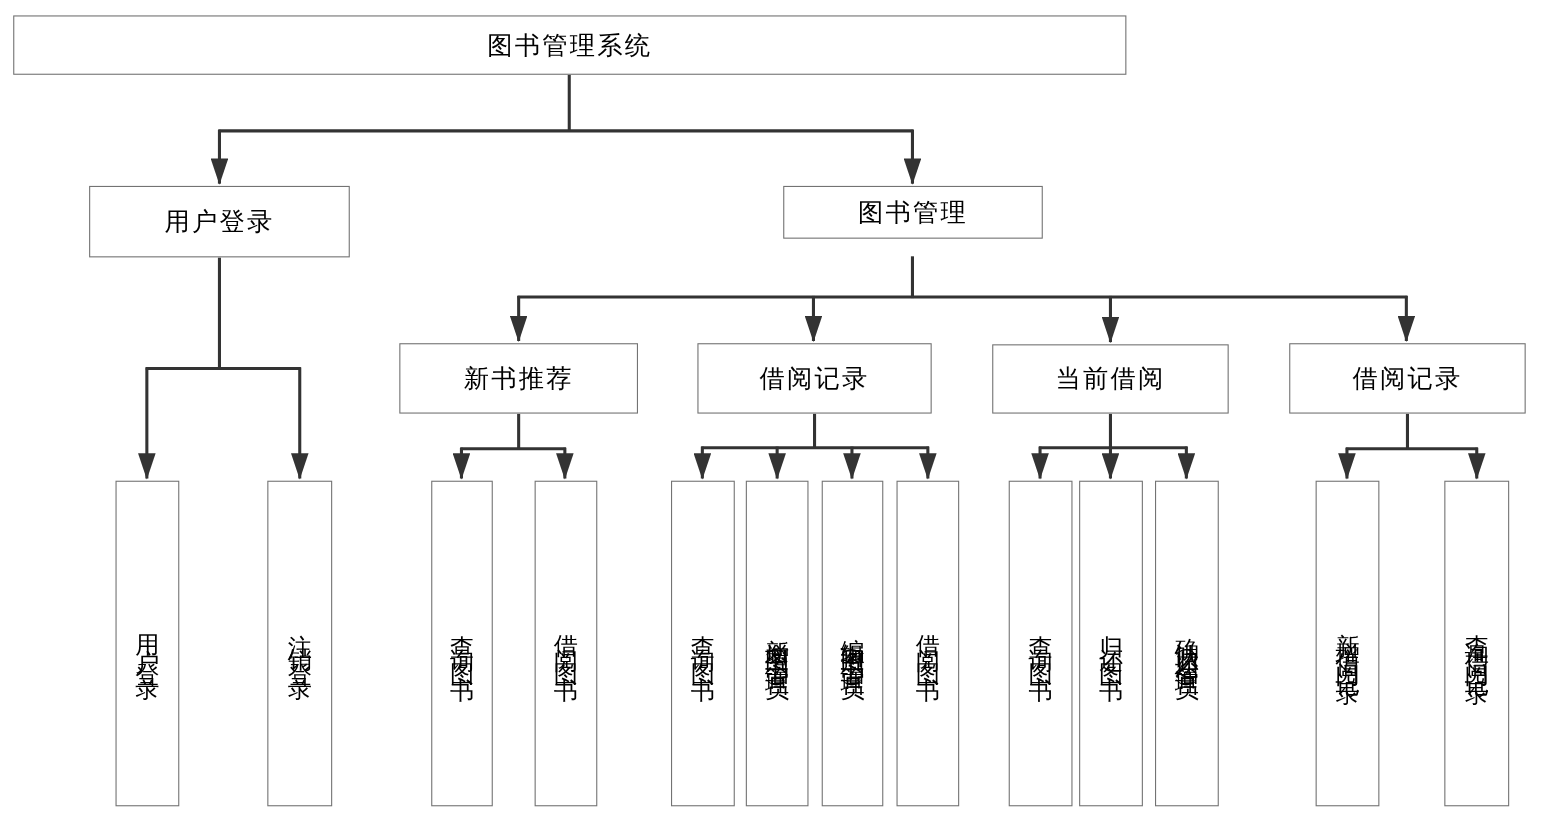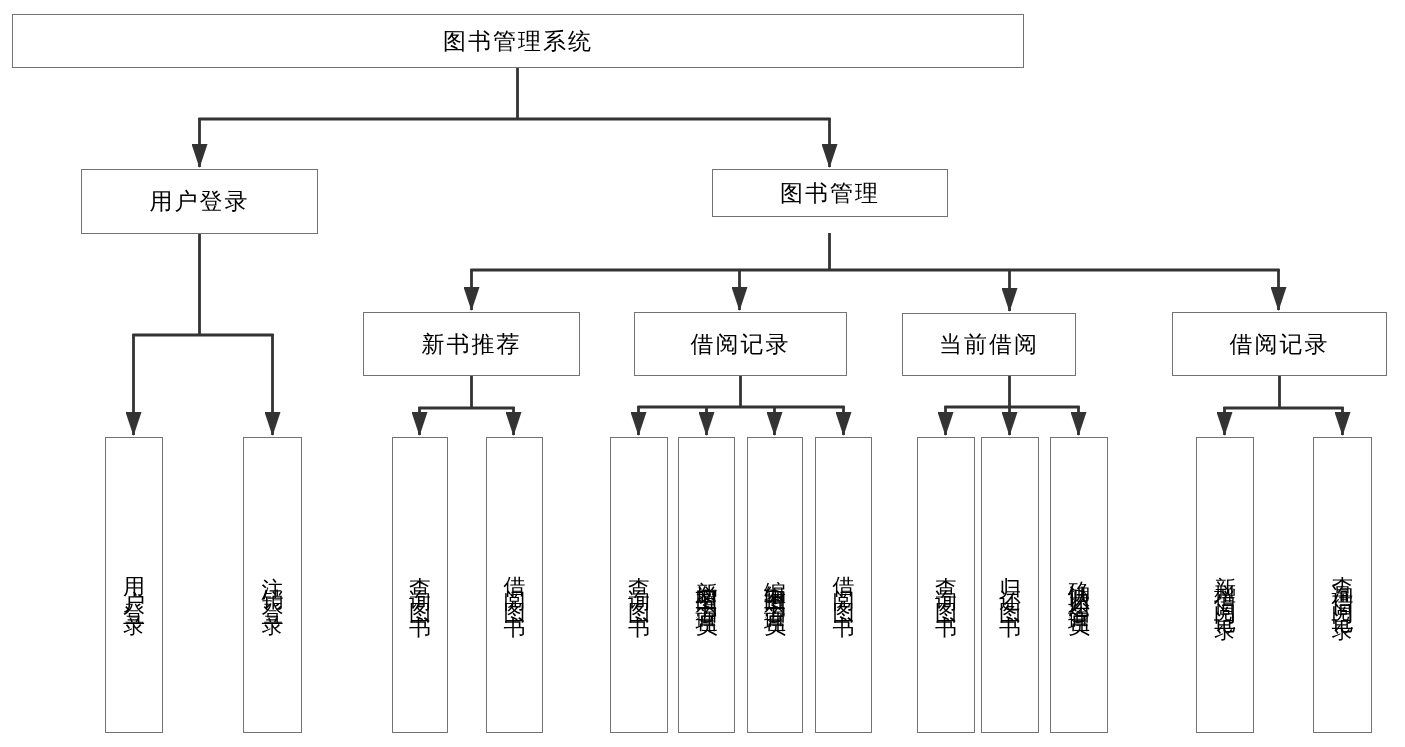--- a/index.html
+++ b/index.html
@@ -110,21 +110,21 @@
   <div class="node hnode" style="left:712px;top:169px;width:236px;height:48px">
     <span class="lbl">图书管理</span>
   </div>
 
   <div class="node hnode" style="left:363px;top:312px;width:217px;height:64px">
     <span class="lbl">新书推荐</span>
   </div>
   <div class="node hnode" style="left:634px;top:312px;width:213px;height:64px">
     <span class="lbl">借阅记录</span>
   </div>
-  <div class="node hnode" style="left:902px;top:313px;width:174px;height:63px">
+  <div class="node hnode" style="left:902px;top:313px;width:215px;height:63px">
     <span class="lbl">当前借阅</span>
   </div>
   <div class="node hnode" style="left:1172px;top:312px;width:215px;height:64px">
     <span class="lbl">借阅记录</span>
   </div>
 
   <div class="node leaf ls-4" style="left:105px;top:437px;width:58px;height:296px">
     <span class="lbl">用户登录</span>
   </div>
   <div class="node leaf ls-4" style="left:243px;top:437px;width:59px;height:296px">

